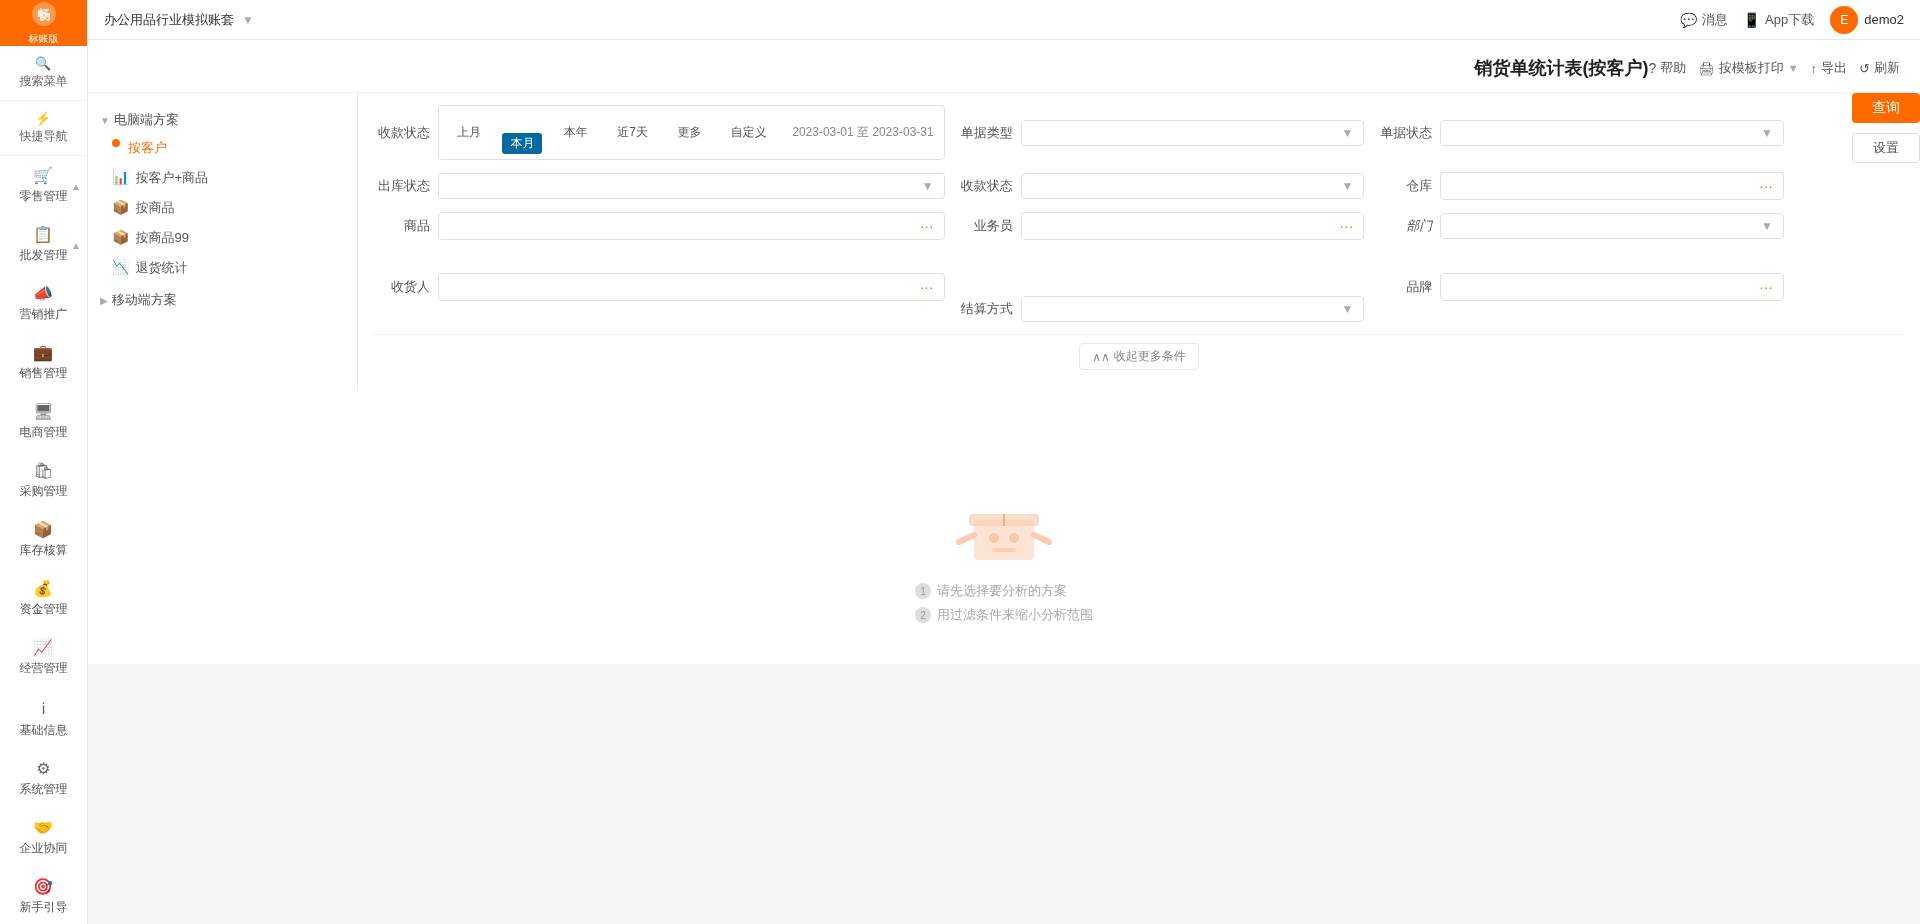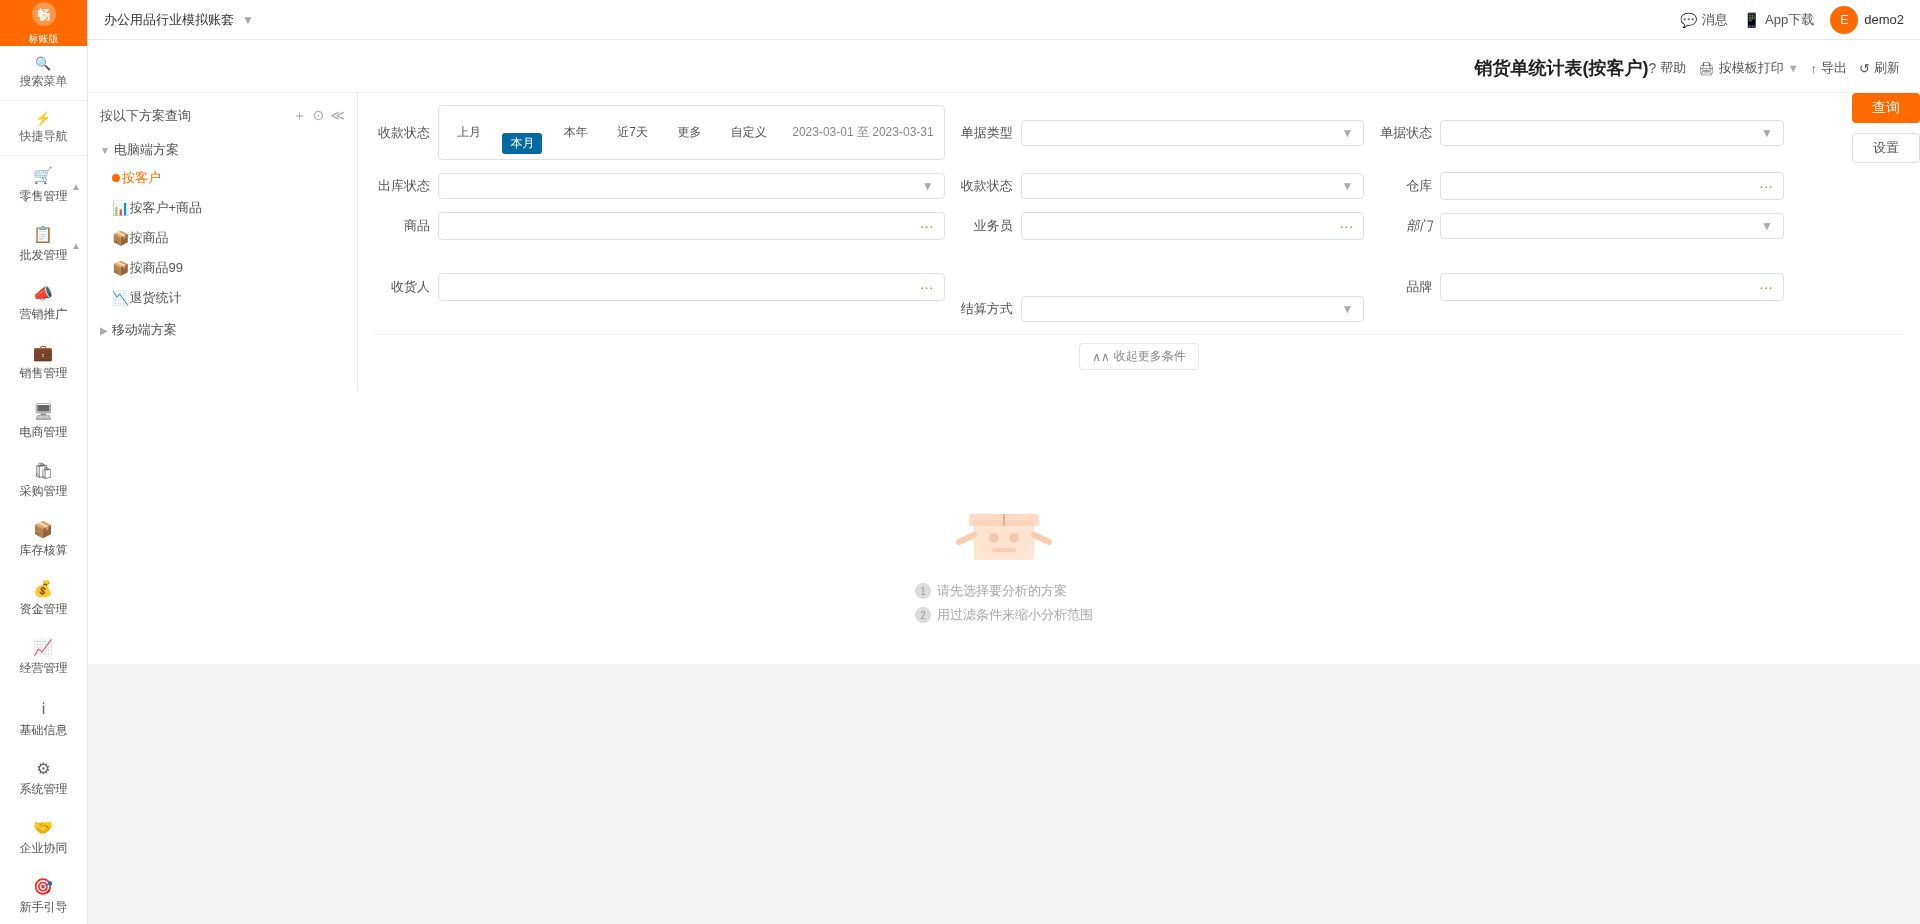--- a/index.html
+++ b/index.html
@@ -54,21 +54,21 @@
     
     .filter-area { display: flex; padding: 0; }
     .scheme-panel { width: 270px; border-right: 1px solid #e8e8e8; padding: 10px 0; }
     .scheme-header { display: flex; align-items: center; justify-content: space-between; padding: 4px 12px 8px; }
     .scheme-title { font-size: 13px; color: #555; }
     .scheme-actions { display: flex; gap: 6px; }
     .scheme-action { color: #aaa; font-size: 14px; cursor: pointer; }
     .scheme-section { margin-top: 4px; }
     .scheme-section-header { display: flex; align-items: center; padding: 4px 12px; gap: 4px; cursor: pointer; color: #555; font-size: 13px; }
     .scheme-section-arrow { font-size: 10px; color: #aaa; }
-    .scheme-item { display: flex; align-items: center; padding: 6px 12px 6px 24px; cursor: pointer; font-size: 13px; color: #555; gap: 0; }
+    .scheme-item { display: flex; padding: 6px 12px 6px 24px; cursor: pointer; font-size: 13px; color: #555; gap: 6px; }
     .scheme-item.active { color: #ff6a00; }
     .scheme-item .scheme-icon { font-size: 14px; color: #aaa; }
     .active-indicator { width: 8px; height: 8px; border-radius: 50%; background: #ff6a00; display: inline-block; margin-right: 2px; }
 
     
     .filters-section { flex: 1; padding: 12px 16px; }
     .filter-row { display: flex; align-items: center; margin-bottom: 12px; gap: 12px; }
     .filter-group { display: flex; align-items: center; flex: 1; gap: 8px; }
     .filter-label { color: #555; font-size: 13px; white-space: nowrap; min-width: 56px; text-align: right; }
     .filter-control { flex: 1; border: 1px solid #e0e0e0; border-radius: 4px; padding: 5px 10px; font-size: 13px; color: #333; display: flex; align-items: center; justify-content: space-between; cursor: pointer; background: #fff; position: relative; }
@@ -216,28 +216,20 @@
         <div class="page-action-btn">
           <span>↺</span>
           <span>刷新</span>
         </div>
       </div>
     </div>
 
     <div class="filter-area">
 
       <div class="scheme-panel">
-        <div class="scheme-header">
-          <span class="scheme-title">按以下方案查询</span>
-          <div class="scheme-actions">
-            <span class="scheme-action">＋</span>
-            <span class="scheme-action">⊙</span>
-            <span class="scheme-action">≪</span>
-          </div>
-        </div>
 
         <div class="scheme-section">
           <div class="scheme-section-header">
             <span class="scheme-section-arrow">▼</span>
             <span>电脑端方案</span>
           </div>
           <div class="scheme-item active">
             <span class="active-indicator"></span>
             <span>按客户</span>
           </div>

